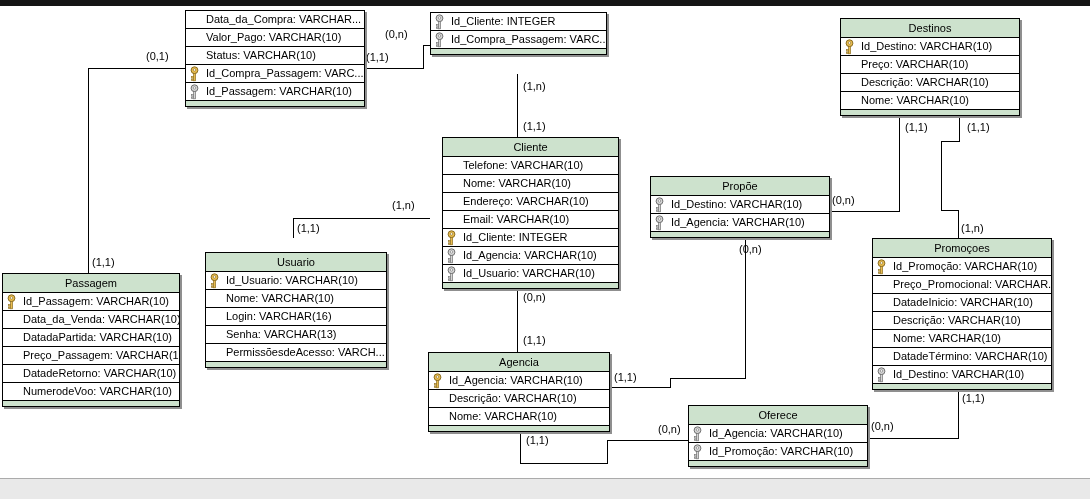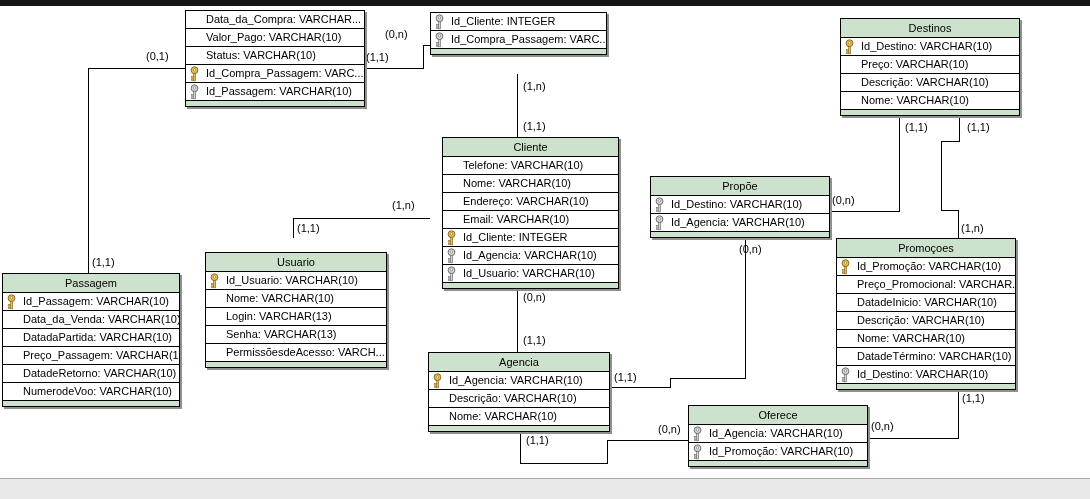--- a/index.html
+++ b/index.html
@@ -168,21 +168,21 @@
     <div class="table" style="left: 205px; top: 252px; width: 180px;">
       <div class="t-header">Usuario</div>
       <div class="t-row"><span class="key-slot"><svg width="12" height="16" viewBox="0 0 12 16">
             <circle cx="5.5" cy="4.2" r="3.4" fill="#e8bc4f" stroke="#8a6d22"></circle>
             <circle cx="5.5" cy="3.9" r="1.2" fill="#ffffff" stroke="#8a6d22" stroke-width="0.6"></circle>
             <rect x="4.6" y="7.4" width="1.9" height="7.4" fill="#e8bc4f" stroke="#8a6d22" stroke-width="0.7"></rect>
             <rect x="2.6" y="10.6" width="2" height="1.5" fill="#e8bc4f" stroke="#8a6d22" stroke-width="0.6"></rect>
             <rect x="2.6" y="13.1" width="2" height="1.5" fill="#e8bc4f" stroke="#8a6d22" stroke-width="0.6"></rect>
           </svg></span><span>Id_Usuario: VARCHAR(10)</span></div>
       <div class="t-row"><span>Nome: VARCHAR(10)</span></div>
-      <div class="t-row"><span>Login: VARCHAR(13)</span></div>
+      <div class="t-row"><span>Login: VARCHAR(16)</span></div>
       <div class="t-row"><span>Senha: VARCHAR(13)</span></div>
       <div class="t-row"><span>PermissõesdeAcesso: VARCH...</span></div>
       <div class="t-footer"></div>
     </div>
     <div class="table" style="left: 2px; top: 273px; width: 176px;">
       <div class="t-header">Passagem</div>
       <div class="t-row"><span class="key-slot"><svg width="12" height="16" viewBox="0 0 12 16">
             <circle cx="5.5" cy="4.2" r="3.4" fill="#e8bc4f" stroke="#8a6d22"></circle>
             <circle cx="5.5" cy="3.9" r="1.2" fill="#ffffff" stroke="#8a6d22" stroke-width="0.6"></circle>
             <rect x="4.6" y="7.4" width="1.9" height="7.4" fill="#e8bc4f" stroke="#8a6d22" stroke-width="0.7"></rect>
@@ -220,21 +220,21 @@
           </svg></span><span>Id_Agencia: VARCHAR(10)</span></div>
       <div class="t-row"><span class="key-slot"><svg width="12" height="16" viewBox="0 0 12 16">
             <circle cx="5.5" cy="4.2" r="3.4" fill="#d6d6d6" stroke="#6f6f6f"></circle>
             <circle cx="5.5" cy="3.9" r="1.2" fill="#ffffff" stroke="#6f6f6f" stroke-width="0.6"></circle>
             <rect x="4.6" y="7.4" width="1.9" height="7.4" fill="#d6d6d6" stroke="#6f6f6f" stroke-width="0.7"></rect>
             <rect x="2.6" y="10.6" width="2" height="1.5" fill="#d6d6d6" stroke="#6f6f6f" stroke-width="0.6"></rect>
             <rect x="2.6" y="13.1" width="2" height="1.5" fill="#d6d6d6" stroke="#6f6f6f" stroke-width="0.6"></rect>
           </svg></span><span>Id_Promoção: VARCHAR(10)</span></div>
       <div class="t-footer"></div>
     </div>
-    <div class="table" style="left: 836px; top: 238px; width: 178px;">
+    <div class="table" style="left: 872px; top: 238px; width: 178px;">
       <div class="t-header">Promoçoes</div>
       <div class="t-row"><span class="key-slot"><svg width="12" height="16" viewBox="0 0 12 16">
             <circle cx="5.5" cy="4.2" r="3.4" fill="#e8bc4f" stroke="#8a6d22"></circle>
             <circle cx="5.5" cy="3.9" r="1.2" fill="#ffffff" stroke="#8a6d22" stroke-width="0.6"></circle>
             <rect x="4.6" y="7.4" width="1.9" height="7.4" fill="#e8bc4f" stroke="#8a6d22" stroke-width="0.7"></rect>
             <rect x="2.6" y="10.6" width="2" height="1.5" fill="#e8bc4f" stroke="#8a6d22" stroke-width="0.6"></rect>
             <rect x="2.6" y="13.1" width="2" height="1.5" fill="#e8bc4f" stroke="#8a6d22" stroke-width="0.6"></rect>
           </svg></span><span>Id_Promoção: VARCHAR(10)</span></div>
       <div class="t-row"><span>Preço_Promocional: VARCHAR...</span></div>
       <div class="t-row"><span>DatadeInicio: VARCHAR(10)</span></div>

